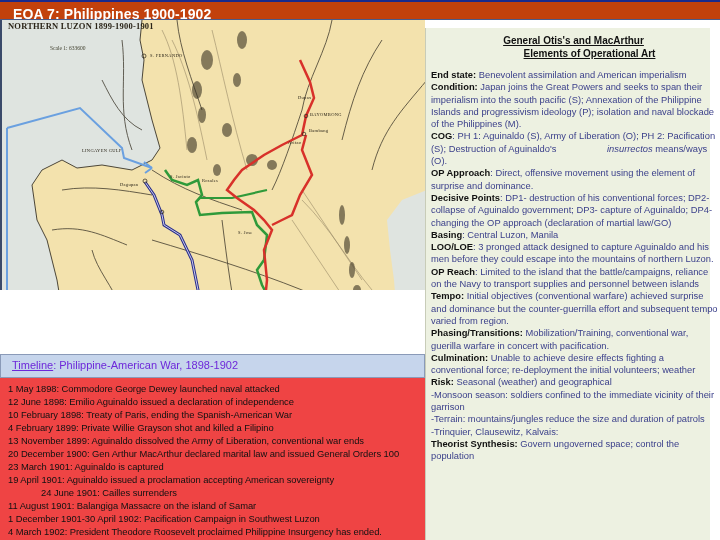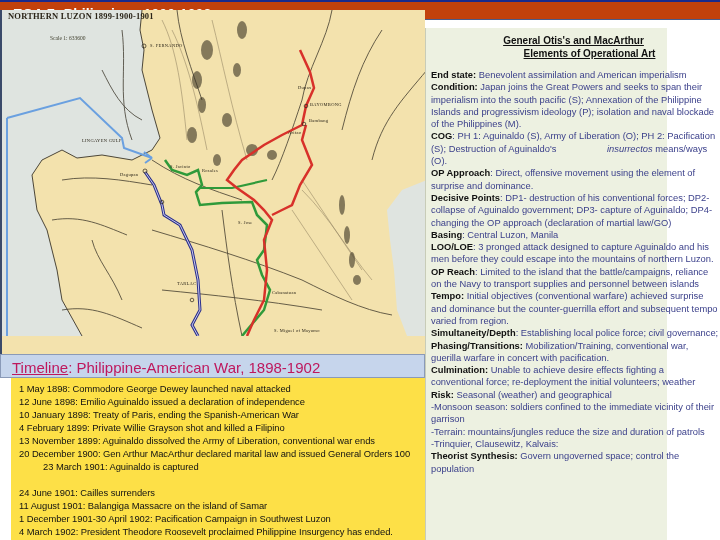--- a/index.html
+++ b/index.html
@@ -14,21 +14,21 @@
     border-top: 2px solid #1a2a8c;
     border-bottom: 1px solid #4a5a88;
     box-sizing: border-box;
     font-weight: bold;
   }
   .title-bar .title {
     position: absolute; left: 13px; top: 4px;
     color: #ffffff; font-size: 14px; letter-spacing: 0.1px;
   }
   .map-panel {
-    position: absolute; left: 0; top: 10px; width: 425px; height: 358px;
+    position: absolute; left: 0; top: 20px; width: 425px; height: 270px;
     background: #f3e2ad; overflow: hidden;
     border-left: 2px solid #3a4a6a;
     box-sizing: border-box;
   }
   .map-panel svg { position: absolute; left: 0; top: 0; }
   .map-title {
     position: absolute; left: 6px; top: 1px;
     font-family: "Liberation Serif", "DejaVu Serif", serif;
     font-weight: bold; font-size: 8.5px; color: #2a2418; letter-spacing: 0.2px;
   }
@@ -40,33 +40,33 @@
     position: absolute;
     font-family: "Liberation Serif", serif; font-size: 4.5px; color: #2a2418;
     letter-spacing: 0.3px; white-space: nowrap;
   }
   .timeline-header {
     position: absolute; left: 0; top: 354px; width: 425px; height: 24px;
     background: #c6d5ec;
     border: 1px solid #8a9ab8; box-sizing: border-box;
   }
   .timeline-header .txt {
-    position: absolute; left: 11px; top: 4px; font-size: 15px; color: #be185d;
+    position: absolute; left: 11px; top: 4px; font-size: 11px; color: #6d28d9;
   }
   .timeline-header .u { text-decoration: underline; }
   .timeline-list {
-    position: absolute; left: 11px; top: 378px; width: 436px; height: 162px;
-    background: #fde047; border-right: 1px solid #bbb; box-sizing: border-box;
+    position: absolute; left: 0; top: 378px; width: 436px; height: 162px;
+    background: #ef4444; border-right: 1px solid #bbb; box-sizing: border-box;
   }
   .timeline-list .item {
     position: absolute; left: 8px; font-size: 9.4px; color: #111; white-space: nowrap;
     letter-spacing: -0.05px;
   }
   .right-panel {
-    position: absolute; left: 425px; top: 28px; width: 242px; height: 512px;
+    position: absolute; left: 425px; top: 28px; width: 285px; height: 512px;
     background: #edf1e1;
     border-left: 1px solid #c8ccb8;
     box-sizing: border-box;
   }
   .rp-heading {
     position: absolute; left: 0; width: 295px; text-align: center;
     font-weight: bold; font-size: 10px; color: #111; text-decoration: underline;
   }
   .rp-body {
     position: absolute; left: 5px; top: 41px; width: 288px;
@@ -174,46 +174,46 @@
   <span class="map-label" style="left:270px;top:280px;">Cabanatuan</span>
 </div>
 
 <div class="timeline-header">
   <span class="txt"><span class="u">Timeline</span><span>: Philippine-American War, 1898-1902</span></span>
 </div>
 
 <div class="timeline-list">
   <span class="item" style="top:5px;">1 May 1898: Commodore George Dewey launched naval attacked</span>
   <span class="item" style="top:18px;">12 June 1898: Emilio Aguinaldo issued a declaration of independence</span>
-  <span class="item" style="top:31px;">10 January 1898: Treaty of Paris, ending the Spanish-American War</span>
+  <span class="item" style="top:31px;">10 February 1898: Treaty of Paris, ending the Spanish-American War</span>
   <span class="item" style="top:44px;">4 February 1899: Private Willie Grayson shot and killed a Filipino</span>
   <span class="item" style="top:57px;">13 November 1899: Aguinaldo dissolved the Army of Liberation, conventional war ends</span>
   <span class="item" style="top:70px;text-align:right;">20 December 1900: Gen Arthur MacArthur declared marital law and issued General Orders 100</span>
-  <span class="item" style="top:83px;margin-left:24px;">23 March 1901: Aguinaldo is captured</span>
-  <span class="item" style="top:109px;">24 June 1901: Cailles surrenders</span>
+  <span class="item" style="top:83px;">23 March 1901: Aguinaldo is captured</span>
+  <span class="item" style="top:96px;">19 April 1901: Aguinaldo issued a proclamation accepting American sovereignty</span>
+  <span class="item" style="top:109px;margin-left:33px;">24 June 1901: Cailles surrenders</span>
   <span class="item" style="top:122px;">11 August 1901: Balangiga Massacre on the island of Samar</span>
   <span class="item" style="top:135px;">1 December 1901-30 April 1902: Pacification Campaign in Southwest Luzon</span>
   <span class="item" style="top:148px;">4 March 1902: President Theodore Roosevelt proclaimed Philippine Insurgency has ended.</span>
 </div>
 
 <div class="right-panel">
   <span class="rp-heading" style="top:7px;">General Otis's and MacArthur</span>
   <span class="rp-heading" style="top:20px;padding-left:16px;">Elements of Operational Art</span>
 
   <div class="rp-body">
     <span class="entry"><span class="lbl">End state:</span><span class="plain"> Benevolent assimilation and American  imperialism</span></span>
     <span class="entry"><span class="lbl">Condition:</span><span class="plain"> Japan joins the Great Powers and seeks to span their imperialism into the south pacific (S); Annexation of the Philippine Islands and progressivism ideology (P);  isolation and naval blockade of the Philippines (M).</span></span>
     <span class="entry"><span class="lbl">COG</span><span class="plain">: PH 1: Aguinaldo (S), Army of Liberation (O); PH 2: Pacification (S); Destruction of Aguinaldo's </span><i class="plain">insurrectos</i><span class="plain"> means/ways (O).</span></span>
     <span class="entry"><span class="lbl">OP Approach</span><span class="plain">: Direct, offensive movement using the element of surprise and dominance.</span></span>
     <span class="entry"><span class="lbl">Decisive Points</span><span class="plain">: DP1- destruction of his conventional forces; DP2- collapse of Aguinaldo government; DP3- capture of Aguinaldo; DP4- changing the OP approach (declaration of martial law/GO)</span></span>
     <span class="entry"><span class="lbl">Basing</span><span class="plain">: Central Luzon, Manila</span></span>
     <span class="entry"><span class="lbl">LOO/LOE</span><span class="plain">: 3 pronged attack designed to capture Aguinaldo and his men before they could escape into the mountains of northern Luzon.</span></span>
     <span class="entry"><span class="lbl">OP Reach</span><span class="plain">: Limited to the island that the battle/campaigns, reliance on the Navy to transport supplies and personnel between islands</span></span>
     <span class="entry"><span class="lbl">Tempo:</span><span class="plain">  Initial objectives (conventional warfare) achieved surprise and dominance but the counter-guerrilla effort and subsequent tempo varied from region.</span></span>
-    <span class="entry"><span class="lbl">Simultaneity/Depth</span><span class="plain">: Establishing local police force; civil governance;</span></span>
     <span class="entry"><span class="lbl">Phasing/Transitions:</span><span class="plain">  Mobilization/Training, conventional war, guerilla warfare in concert with pacification.</span></span>
     <span class="entry"><span class="lbl">Culmination:</span><span class="plain"> Unable to achieve desire effects fighting a conventional force; re-deployment the initial volunteers; weather</span></span>
     <span class="entry"><span class="lbl">Risk:</span><span class="plain"> Seasonal (weather) and geographical</span></span>
     <span class="entry plain">-Monsoon season: soldiers confined to the immediate vicinity of their garrison</span>
     <span class="entry plain">-Terrain: mountains/jungles reduce the size and duration of patrols</span>
     <span class="entry plain">-Trinquier,  Clausewitz, Kalvais:</span>
     <span class="entry"><span class="lbl">Theorist Synthesis:</span><span class="plain"> Govern ungoverned space; control the population</span></span>
   </div>
 </div>
 

